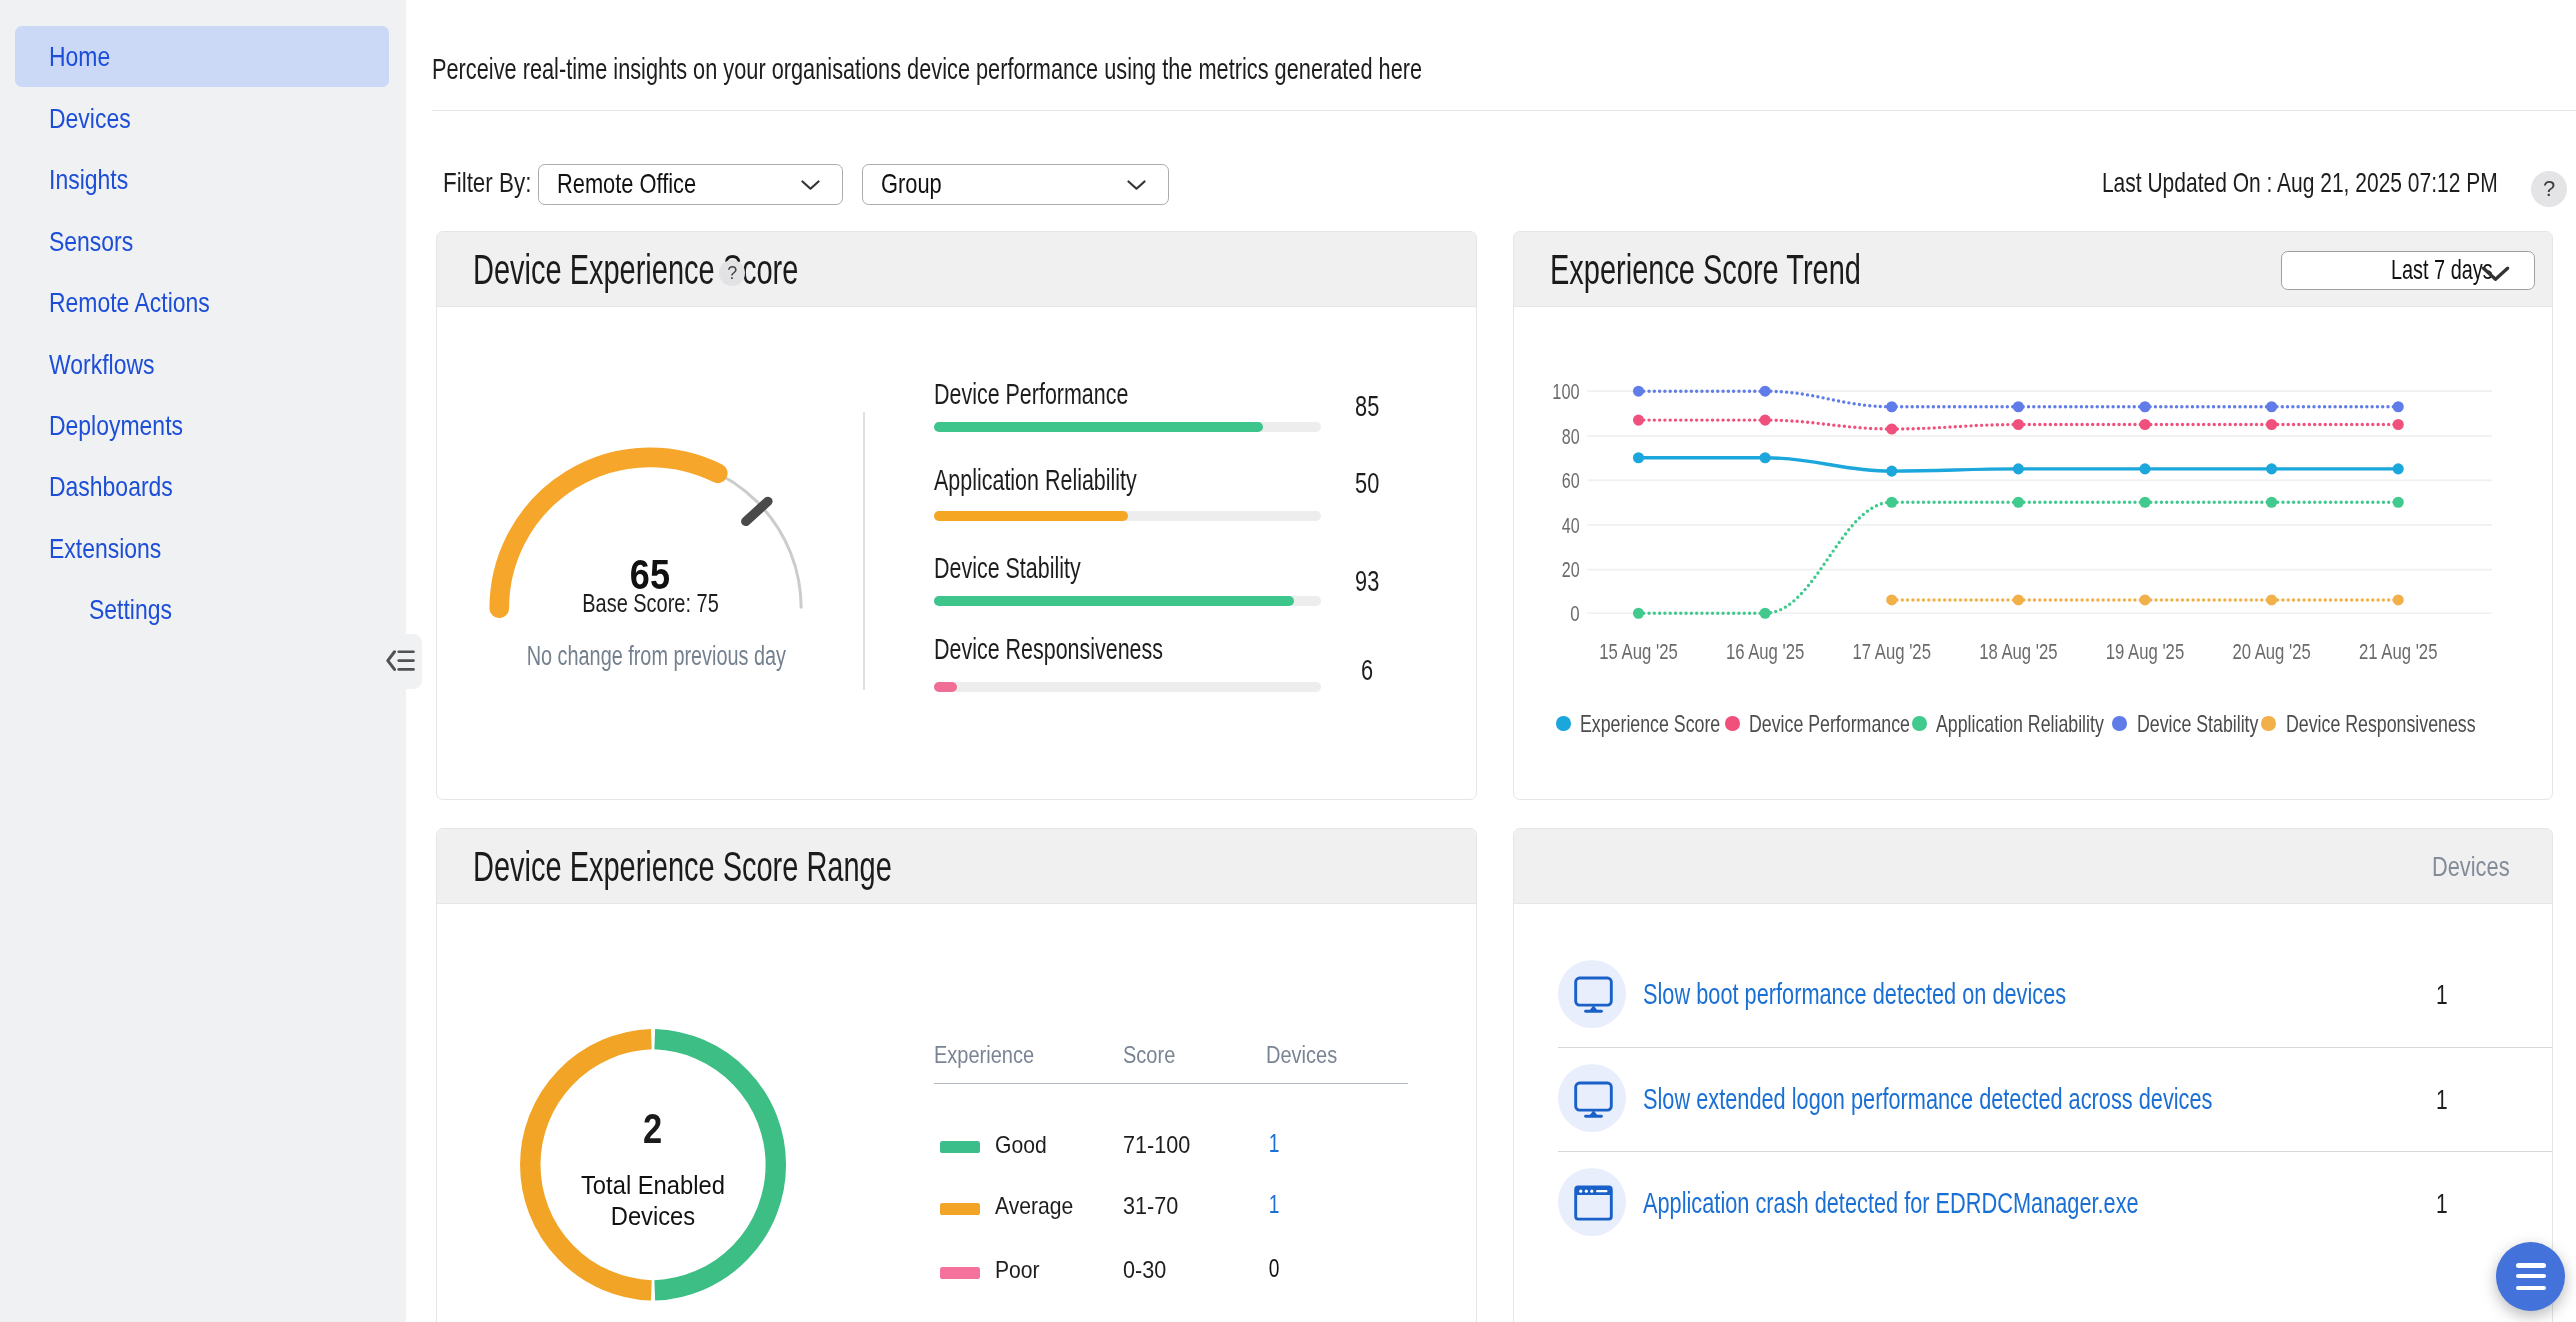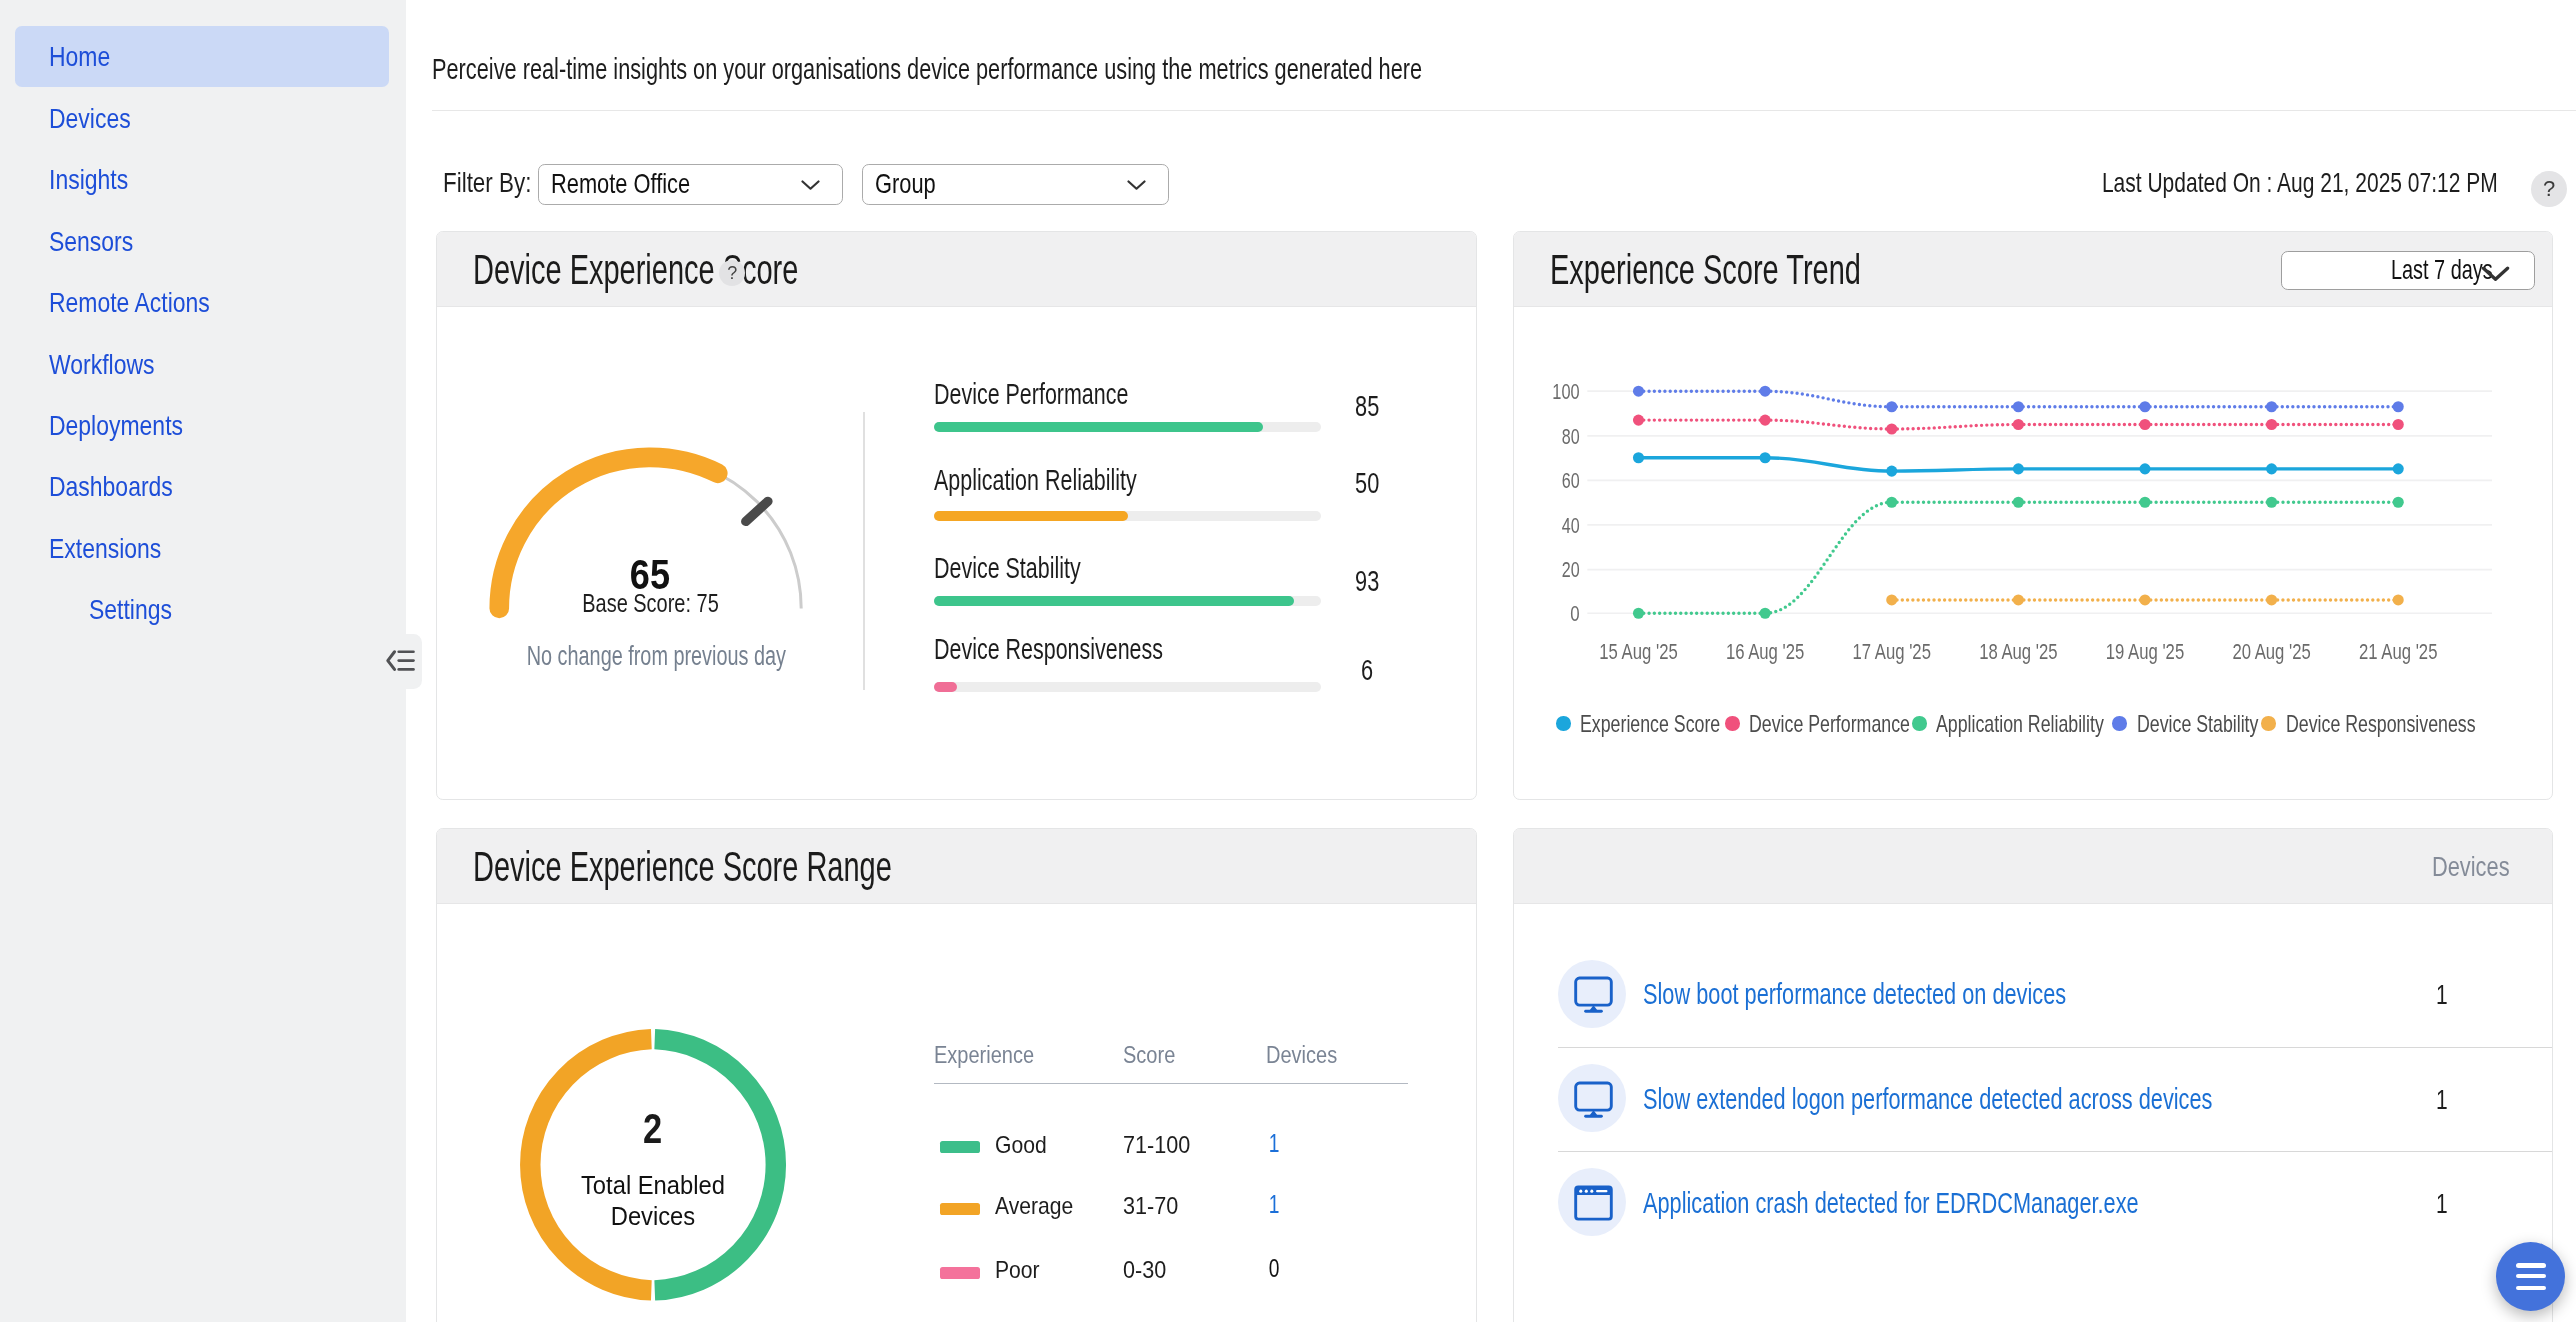--- a/index.html
+++ b/index.html
@@ -12,21 +12,21 @@
   
   #sidebar { position:absolute; left:0; top:0; width:406px; height:1322px; background:#f0f1f2; }
   .navitem { position:absolute; left:49px; height:61px; line-height:61px; font-size:28px; color:#1d4ed8; }
   #nav-active { position:absolute; left:14.5px; top:26.4px; width:374px; height:61px; background:#cbd9f6; border-radius:6.8px; }
   #collapse-tab { position:absolute; left:406px; top:634px; width:16px; height:55px; background:#f0f1f2; border-radius:0 8.5px 8.5px 0; }
   
   #pagedesc { position:absolute; left:432px; top:55px; font-size:29px; line-height:29px; color:#1d1d1d; }
   #topdivider { position:absolute; left:432px; right:0; top:110px; border-top:1.7px solid #e7e7e7; }
   
   #filterlabel { position:absolute; left:443px; top:169px; font-size:28px; line-height:28px; }
-  .select { position:absolute; top:164px; height:41px; background:#fff; border:1.7px solid #ababab; border-radius:6.8px; font-size:28px; line-height:38px; padding-left:12px; color:#111; }
+  .select { position:absolute; top:164px; height:41px; background:#fff; border:1.7px solid #ababab; border-radius:6.8px; font-size:28px; line-height:38px; padding-left:18px; color:#111; }
   .chev { position:absolute; top:15.4px; width:19px; height:10.2px; }
   #lastupd { position:absolute; top:169px; right:78px; font-size:28px; line-height:28px; text-align:right; }
   #qtop { position:absolute; left:2531px; top:171px; width:36px; height:36px; border-radius:50%; background:#e4e4e6; color:#3c3c3c; font-size:22px; line-height:36px; text-align:center; }
   
   .card { position:absolute; background:#fff; border:1.7px solid #e4e5e6; border-radius:6.8px; }
   .chead { position:absolute; left:0; top:0; right:0; height:75px; background:#f0f0f1; border-bottom:1.7px solid #e6e6e7; border-radius:5.1px 5.1px 0 0; }
   .ctitle { position:absolute; left:36px; top:0; height:75px; line-height:75px; font-size:42px; color:#1b1b1b; }
   #card1 { left:436px; top:231px; width:1041px; height:569px; }
   #card2 { left:1513px; top:231px; width:1040px; height:569px; }
   #card3 { left:436px; top:828px; width:1041px; height:546px; }

